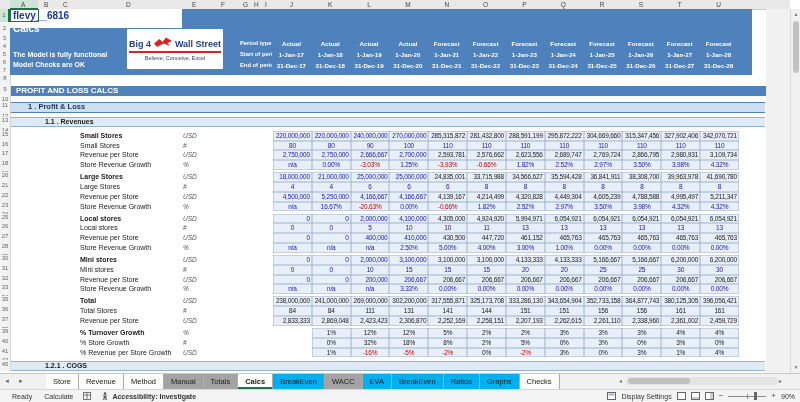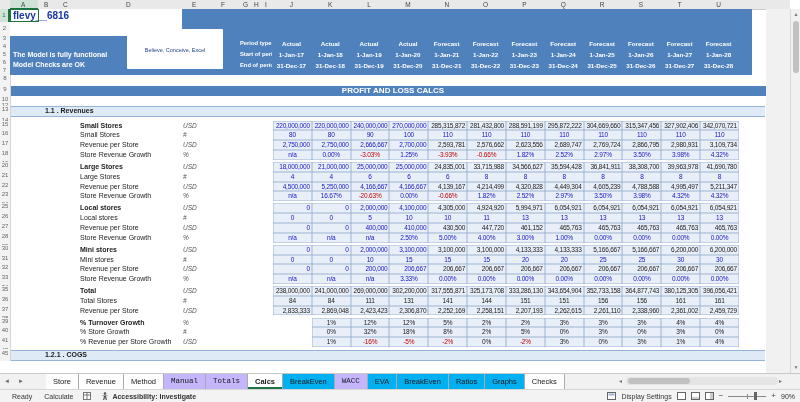--- a/index.html
+++ b/index.html
@@ -18,21 +18,21 @@
   
   #gutter-top{left:0;top:9px;width:10px;height:66px;background:#f3f3f3;border-right:1px solid #c9c9c9;}
   .gn{position:absolute;left:0;width:9px;text-align:center;font-size:6px;color:#666;}
   .gn:nth-child(1){top:9px;line-height:13px;background:#cfe3d6;color:#1a7340;border-right:2px solid #1a7340;width:8px;}
   .gn:nth-child(2){top:22px;line-height:12px}
   .gn:nth-child(3){top:34px;line-height:8px}.gn:nth-child(4){top:42px;line-height:8px}
   .gn:nth-child(5){top:50px;line-height:8px}.gn:nth-child(6){top:58px;line-height:8px}
   .gn:nth-child(7){top:66px;line-height:8px}
   
   #bluepanel{left:10px;top:9px;width:742px;height:66px;background:#4f81bd;}
-  #cellA1{left:10px;top:9px;width:172px;height:27px;background:#fff;}
+  #cellA1{left:10px;top:9px;width:172px;height:19px;background:#fff;}
   #cellA1 span{font-weight:bold;font-size:10px;line-height:13px;color:#1b36a8;padding-left:3px;display:block;}
   #a1sel{left:10px;top:9px;width:27px;height:11px;border:1.5px solid #1a7340;background:transparent;}
   #sheettitle{left:13px;top:22px;font-size:10px;font-weight:bold;color:#fff;line-height:13px;}
   .notetxt{left:13px;font-size:7px;font-weight:bold;color:#fff;}
   #note1{top:51px;}#note2{top:61px;}
   
   #logo{left:127px;top:29px;width:96px;height:40px;background:#fff;border-radius:1px;
         display:flex;flex-direction:column;align-items:center;justify-content:center;}
   #logo .l1{display:flex;align-items:center;gap:2px;font-size:9px;font-weight:bold;color:#1f3f8f;
             border-bottom:2px solid #e02020;padding-bottom:1px;}
@@ -44,21 +44,21 @@
   .pcell{width:38.83px;text-align:center;font-size:6.2px;font-weight:bold;color:#fff;line-height:11px;}
   
   #sheet{left:0;top:75px;width:790px;height:298px;overflow:hidden;background:#fff;}
   #rightgray{left:766px;top:9px;width:24px;height:364px;background:#f1f1f1;}
   .srow{display:flex;position:relative;}
   .rh{height:9.8px;}
   .t-banner,.t-sec1,.t-sec2{height:10.3px;}
   .t-g11{height:11px;}.t-g6{height:6px;}.t-g4{height:4px;}.t-g2{height:2.2px;}.t-g1{height:1px;}
   .gut{width:10px;flex:none;text-align:center;font-size:6px;color:#666;overflow:hidden;line-height:9.8px;background:#f3f3f3;border-right:1px solid #d5d5d5;}
   .bar{flex:none;width:754px;white-space:nowrap;overflow:hidden;}
-  .bar.banner{background:#4f81bd;color:#fff;font-weight:bold;font-size:8px;line-height:10.3px;padding-left:5px;text-align:center;}
+  .bar.banner{background:#4f81bd;color:#fff;font-weight:bold;font-size:8px;line-height:10.3px;padding-left:5px;}
   .bar.sec1{background:#cfdff2;border-top:1px solid #4f81bd;border-bottom:1px solid #4f81bd;
             color:#17365d;font-weight:bold;font-size:7.5px;line-height:8.3px;padding-left:17px;box-sizing:border-box;}
   .bar.sec2{background:#dfeaf7;border-top:1px solid #95b3d7;border-bottom:1px solid #95b3d7;
             color:#1a1a1a;font-weight:bold;font-size:7px;line-height:8.3px;padding-left:34px;box-sizing:border-box;position:relative;}
   .totlbl{position:absolute;left:162px;width:54px;text-align:center;font-weight:bold;color:#000;}
   .lbl{width:172px;flex:none;font-size:7px;color:#222;line-height:9.8px;padding-left:69px;box-sizing:border-box;
        white-space:nowrap;overflow:hidden;}
   .lbl.bold{font-weight:bold;}
   .unit{width:24px;flex:none;font-size:6.5px;font-style:italic;color:#555;line-height:9.8px;}
   .tot{width:34px;flex:none;}
@@ -71,21 +71,21 @@
   .s-b{color:#1414c8;}.s-k{color:#1a1a1a;}.s-r{color:#c00000;}
   
   #vscroll{left:790px;top:9px;width:10px;height:364px;background:#f1f1f1;border-left:1px solid #d9d9d9;box-sizing:border-box;}
   #vscroll .arr{position:absolute;left:0;width:10px;text-align:center;font-size:5px;color:#777;height:10px;line-height:10px;}
   #vthumb{position:absolute;left:1.5px;top:12px;width:6px;height:52px;background:#c1c1c1;border-radius:3px;}
   
   #tabbar{left:0;top:373px;width:800px;height:16px;background:#f1f1f1;border-top:1px solid #c8c8c8;display:flex;align-items:stretch;box-sizing:border-box;}
   .tabnav{width:14px;text-align:center;font-size:6px;color:#666;line-height:15px;}
   #tabs{display:flex;margin-left:18px;}
   .tab{padding:0 7px;font-size:7.5px;line-height:15px;border-right:1px solid #ababab;color:#1a1a1a;background:#fdfdfd;white-space:nowrap;}
-  .tab.c-yellow{background:#c4b5fd;font-family:Liberation Mono, monospace;}
+  .tab.c-yellow{background:#a3a3a3;}
   .tab.c-blue{background:#00b0f0;}
   .tab.c-active{background:#ffffff;font-weight:bold;box-shadow:inset 0 -2px 0 #217346;}
   #hscroll{position:absolute;right:14px;top:376px;width:168px;height:10px;display:flex;align-items:center;}
   #hscroll .arr{font-size:5px;color:#777;width:8px;}
   #htrack{flex:1;height:8px;background:#e4e4e4;position:relative;border-radius:4px;}
   #hthumb{position:absolute;left:2px;top:1px;width:62px;height:6px;background:#c1c1c1;border-radius:3px;}
   
   #statusbar{left:0;top:389px;width:800px;height:13px;background:#f3f3f3;border-top:1px solid #d6d6d6;
              display:flex;align-items:center;font-size:7px;color:#333;box-sizing:border-box;}
   #statusbar .sp{margin-left:12px;white-space:nowrap;}
@@ -145,20 +145,27 @@
 <div id="bluepanel" class="abs"></div>
 <div id="cellA1" class="abs">
     <span>flevy__6816</span>
   </div>
 <div id="a1sel" class="abs"></div>
 <div id="sheettitle" class="abs">Calcs</div>
 <div id="note1" class="abs notetxt">The Model is fully functional</div>
 <div id="note2" class="abs notetxt">Model Checks are OK</div>
 
 <div id="logo" class="abs">
+  <div class="l1">
+    <span>Big 4</span>
+    <span><svg width="20" height="11" viewBox="0 0 40 22">
+          <path d="M2 13 L13 4 L19 10 L26 1 L38 8 L29 12 L34 18 L21 13 L8 20 Z" fill="#e02020"></path>
+        </svg></span>
+    <span>Wall Street</span>
+  </div>
   <div class="l2">Believe, Conceive, Excel</div>
 </div>
 
 <div id="periods" class="abs">
   <div class="prow">
     <span class="plbl">Period type</span>
     <span style="display:flex">
         <span class="pcell">Actual</span>
         <span class="pcell">Actual</span>
         <span class="pcell">Actual</span>
@@ -213,20 +220,24 @@
     <div class="srow t-g11">
       <div class="gut" style="line-height: inherit;">8</div>
     </div>
     <div class="srow t-banner">
       <div class="gut" style="line-height: inherit;">9</div>
       <div class="bar banner"><div class="" style="display: inline;">PROFIT AND LOSS CALCS</div></div>
     </div>
     <div class="srow t-g6">
       <div class="gut" style="line-height: inherit;">10</div>
     </div>
+    <div class="srow t-sec1">
+      <div class="gut" style="line-height: inherit;">11</div>
+      <div class="bar sec1"><div class="" style="display: inline;">1 . Profit &amp; Loss</div></div>
+    </div>
     <div class="srow t-g4">
       <div class="gut" style="line-height: inherit;">12</div>
     </div>
     <div class="srow t-sec2">
       <div class="gut" style="line-height: inherit;">13</div>
       <div class="bar sec2"><div class="" style="display: inline;">1.1 . Revenues</div><div class="totlbl">Totals</div></div>
     </div>
     <div class="srow t-g4">
       <div class="gut" style="line-height: inherit;">14</div>
     </div>

